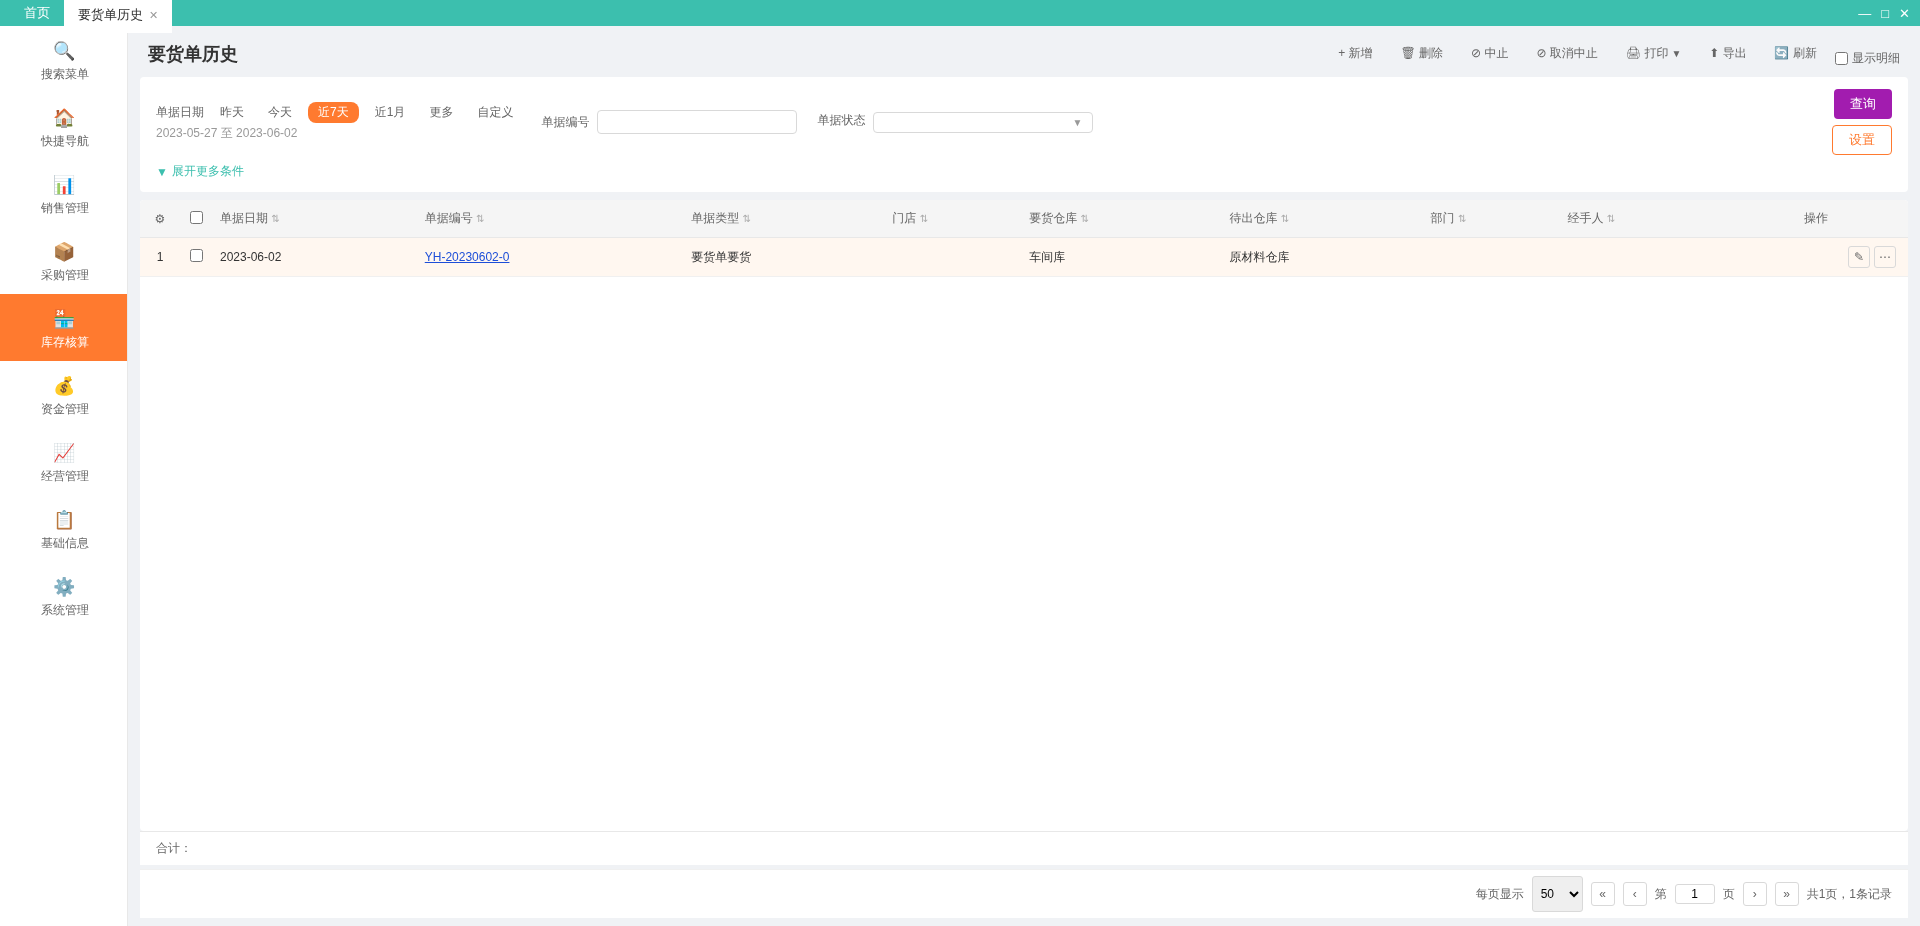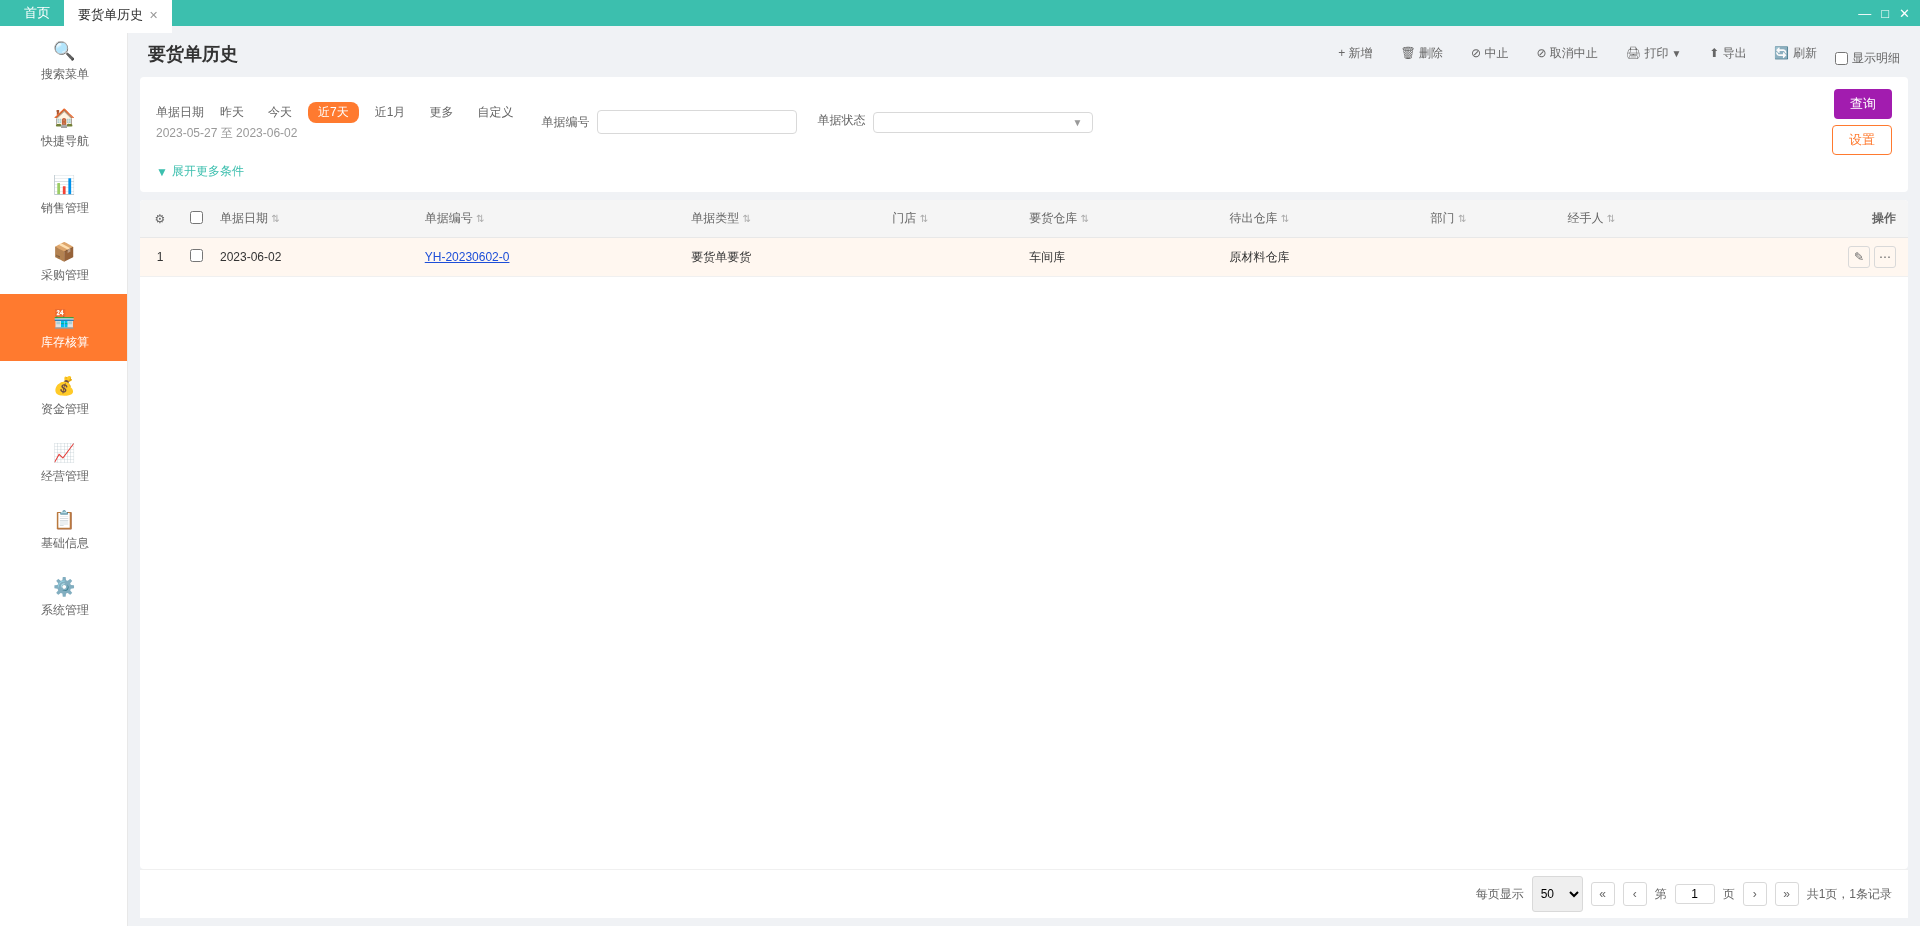--- a/index.html
+++ b/index.html
@@ -234,21 +234,21 @@
               <span style="font-size:10px;color:#aaa;cursor:pointer;">⇅</span>
             </th>
             <th>
               <span>部门</span>
               <span style="font-size:10px;color:#aaa;cursor:pointer;">⇅</span>
             </th>
             <th>
               <span>经手人</span>
               <span style="font-size:10px;color:#aaa;cursor:pointer;">⇅</span>
             </th>
-            <th style="text-align:right;padding-right:12px;font-weight:bold;">操作</th>
+            <th style="text-align:center;padding-right:12px;">操作</th>
           </tr>
         </thead>
         <tbody>
           <tr class="row-highlight">
             <td class="col-setting">1</td>
             <td class="col-check">
               <input type="checkbox" style="">
             </td>
             <td>2023-06-02</td>
             <td>
@@ -265,20 +265,23 @@
                 <div class="row-op-btn" title="编辑">✎</div>
                 <div class="row-op-btn" title="删除">⋯</div>
               </div>
             </td>
           </tr>
         </tbody>
       </table>
       <div style="flex:1;"></div>
     </div>
 
+    <div class="footer-summary">
+      <span>合计：</span>
+    </div>
 
     <div class="pagination-bar">
       <span>每页显示</span>
       <select class="page-select">
         <option>50</option>
         <option>10</option>
         <option>20</option>
         <option>100</option>
       </select>
       <button class="page-btn">«</button>

